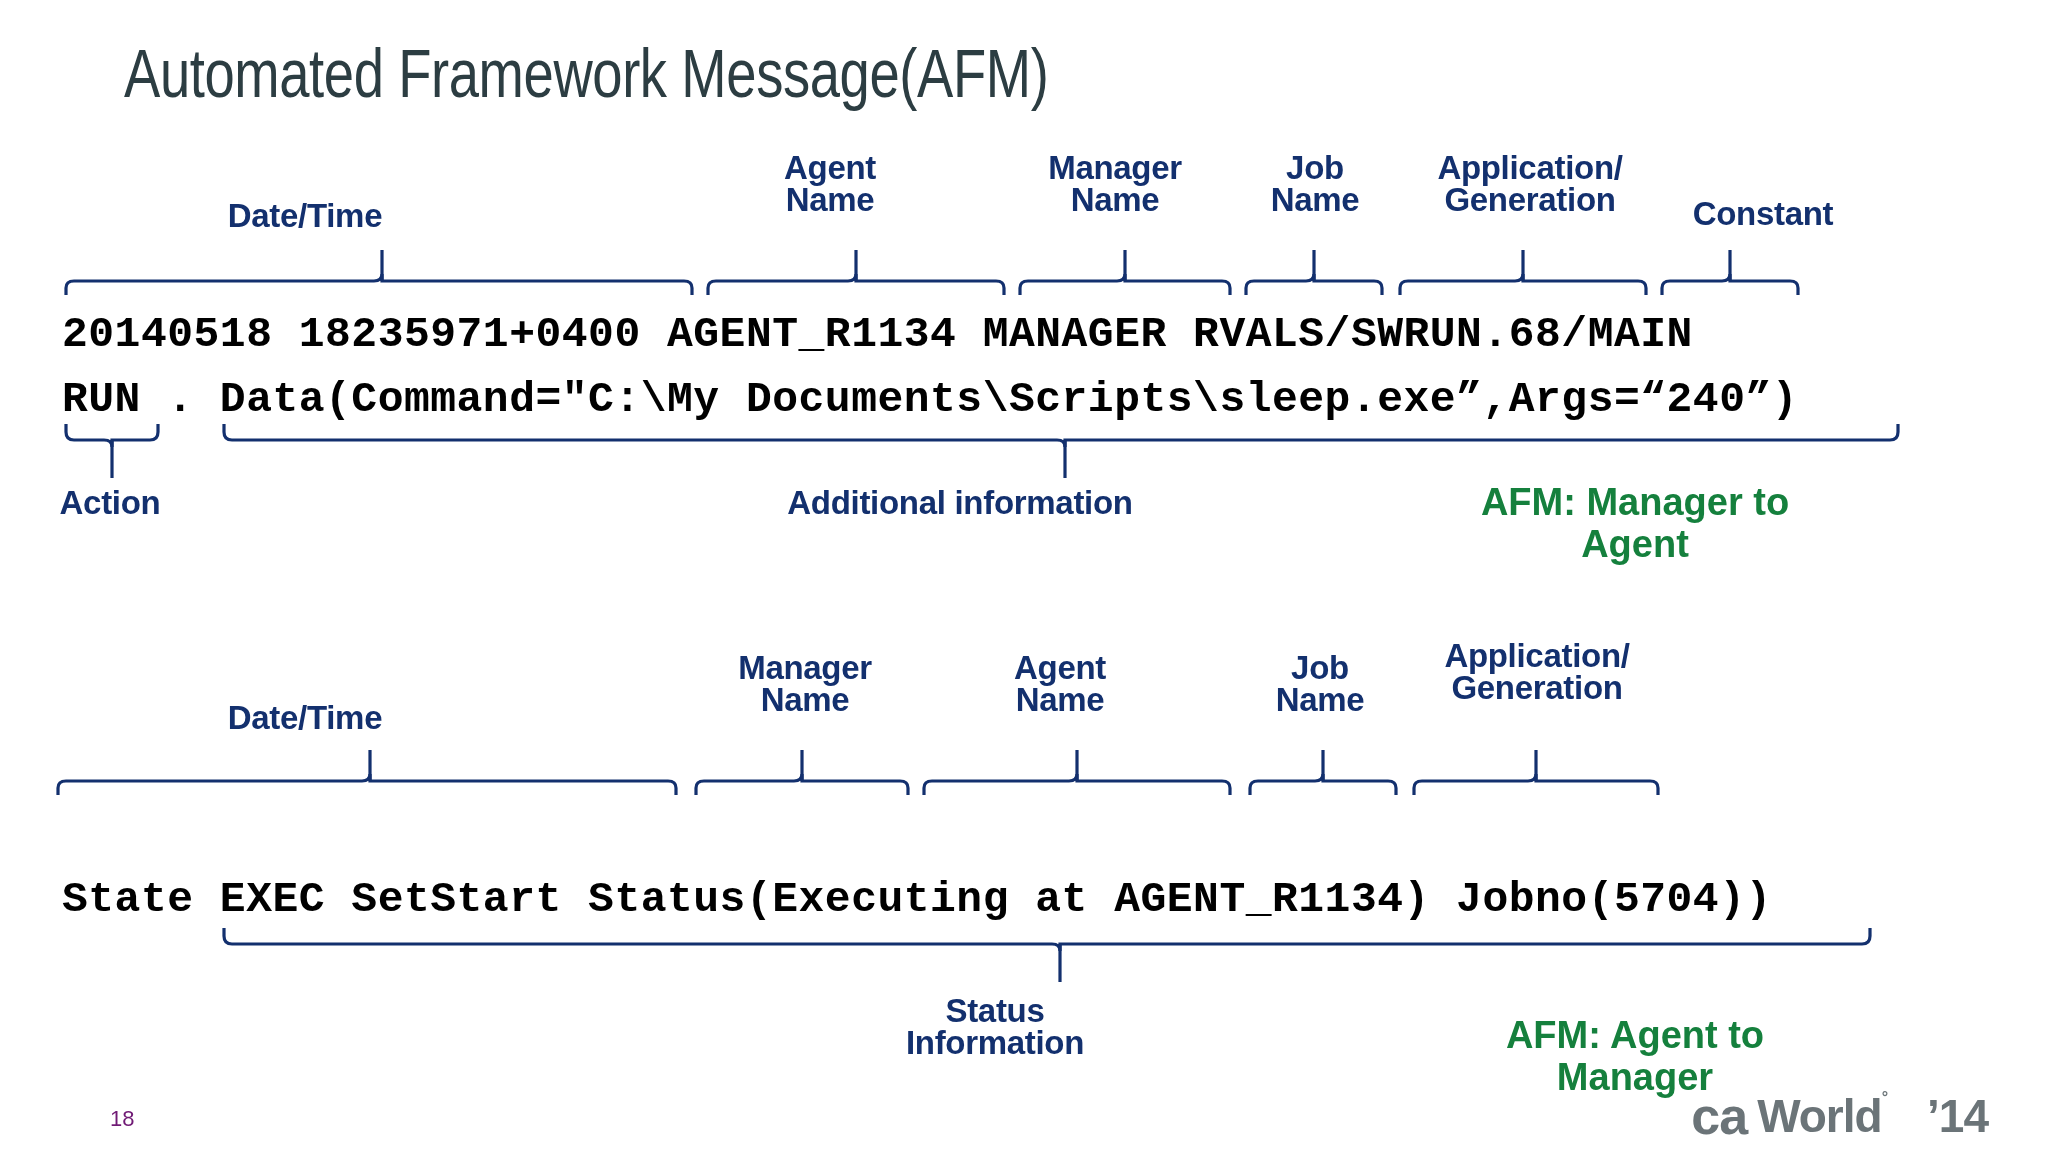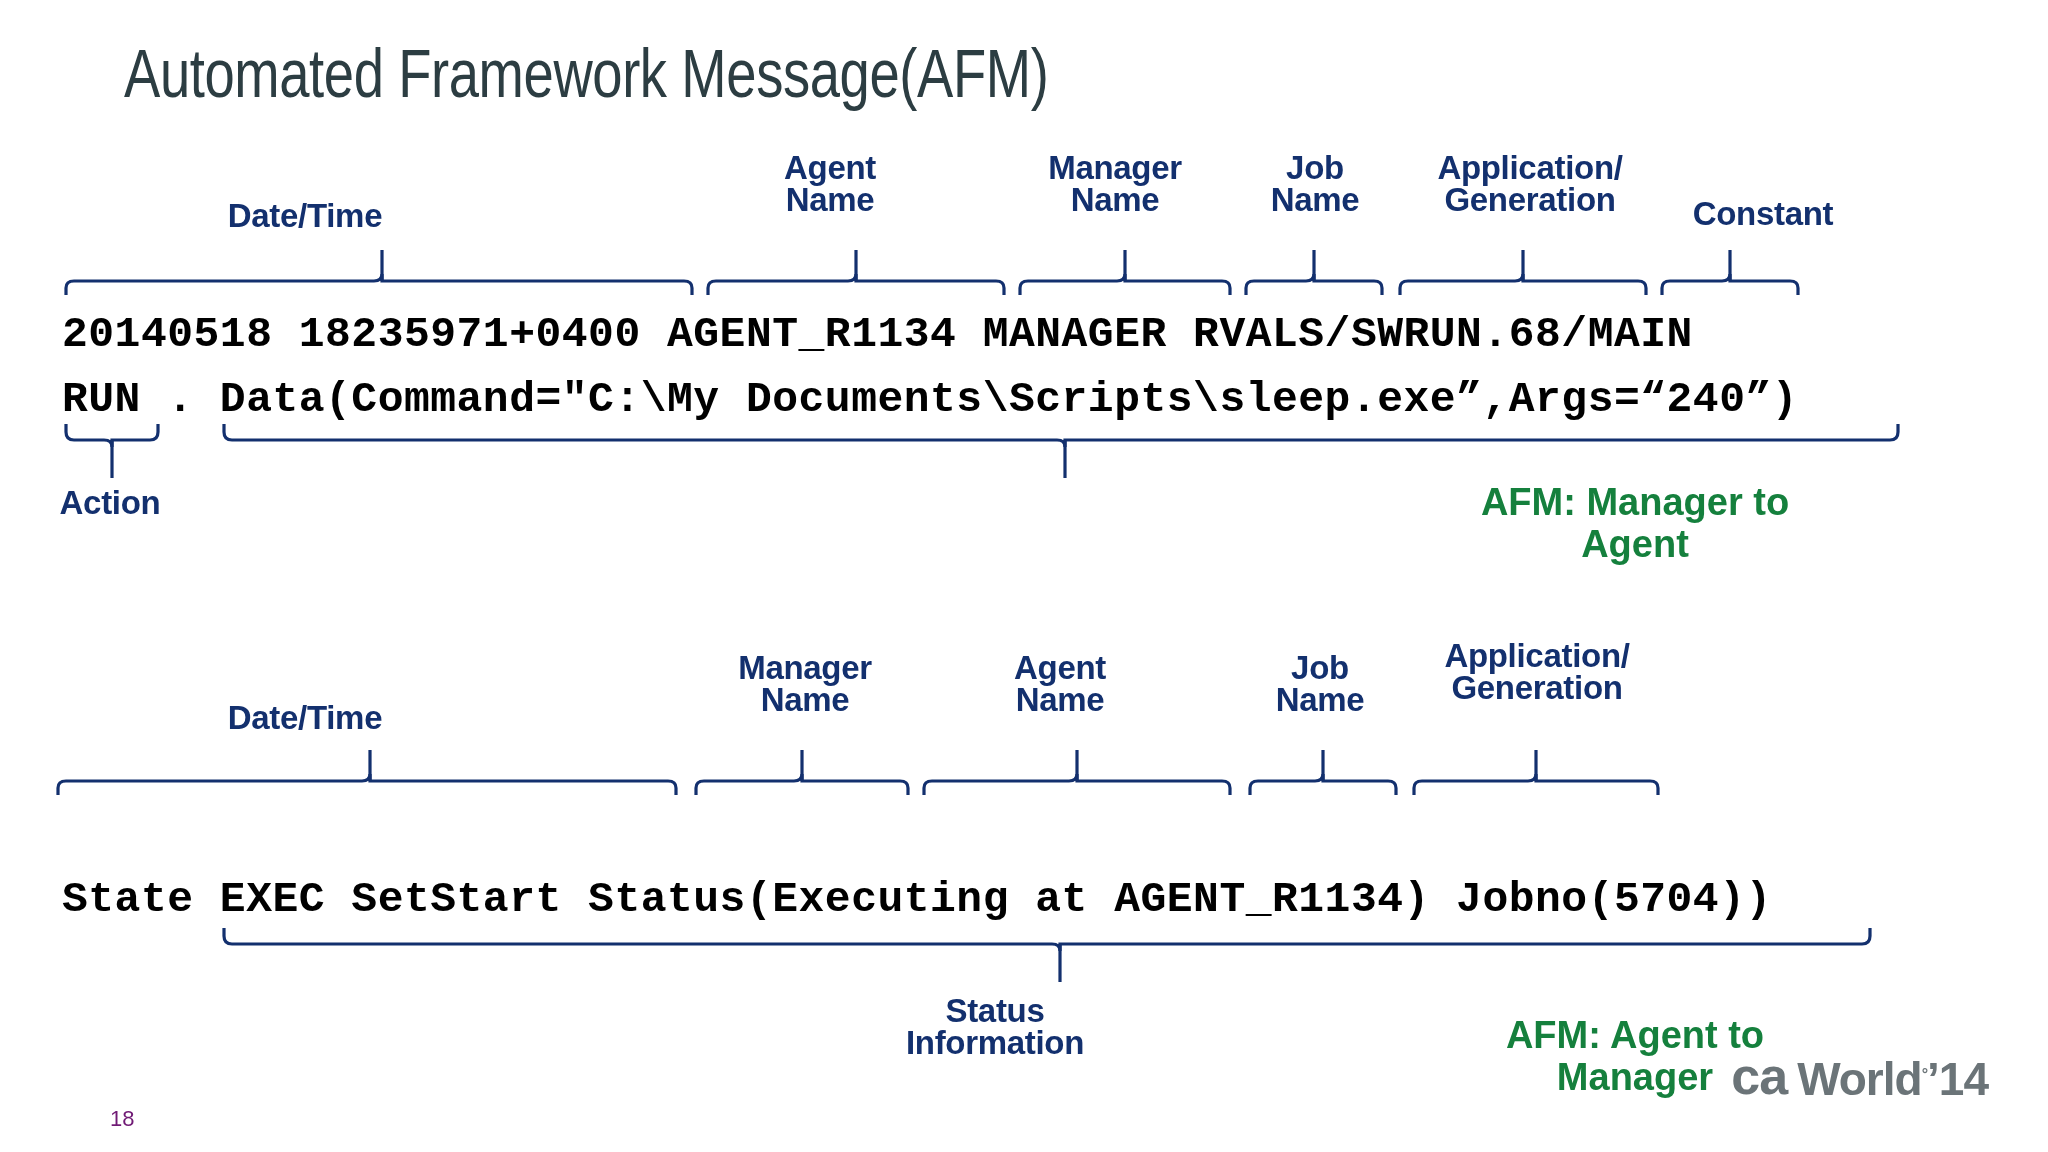--- a/index.html
+++ b/index.html
@@ -66,30 +66,30 @@
 
   
   .pagenum{
     position:absolute;
     left:110px; top:1106px;
     font-size:22px;
     color:#701a75;
   }
   .logo{
     position:absolute;
-    right:60px; top:1050px;
-    display:flex;align-items:flex-end;
+    right:60px; top:1090px;
+    display:flex;align-items:center;
     color:#6b7478;
     font-weight:bold;
     letter-spacing:-1px;
   }
   .logo .ca{font-size:52px;line-height:1;}
   .logo .world{font-size:46px;line-height:1;font-weight:600;margin-left:10px;}
   .logo .deg{font-size:16px;position:relative;top:-18px;}
-  .logo .yr{font-size:46px;line-height:1;font-weight:600;}
+  .logo .yr{font-size:46px;line-height:1;font-weight:600;margin-left:40px;}
 </style>
 </head>
 <body>
 
 <div class="slide">
 
   <div class="title">Automated Framework Message(AFM)</div>
 
   <div class="lbl" style="left:185px; top:200px; width:240px;">Date/Time</div>
 
@@ -106,20 +106,21 @@
 Generation</div>
 
   <div class="lbl" style="left:1648px; top:198px; width:230px;">Constant</div>
 
   <div class="msg" style="left:62px; top:310px;">20140518 18235971+0400 AGENT_R1134 MANAGER RVALS/SWRUN.68/MAIN</div>
 
   <div class="msg" style="left:62px; top:375px;">RUN . Data(Command="C:\My Documents\Scripts\sleep.exe”,Args=“240”)</div>
 
   <div class="lbl" style="left:0px; top:487px; width:220px;">Action</div>
 
+  <div class="lbl" style="left:700px; top:487px; width:520px;">Additional information</div>
 
   <div class="accent" style="left:1400px; top:482px; width:470px;">AFM: Manager to
 Agent</div>
 
   <div class="lbl" style="left:185px; top:702px; width:240px;">Date/Time</div>
 
   <div class="lbl" style="left:690px; top:652px; width:230px;">Manager
 Name</div>
 
   <div class="lbl" style="left:960px; top:652px; width:200px;">Agent

